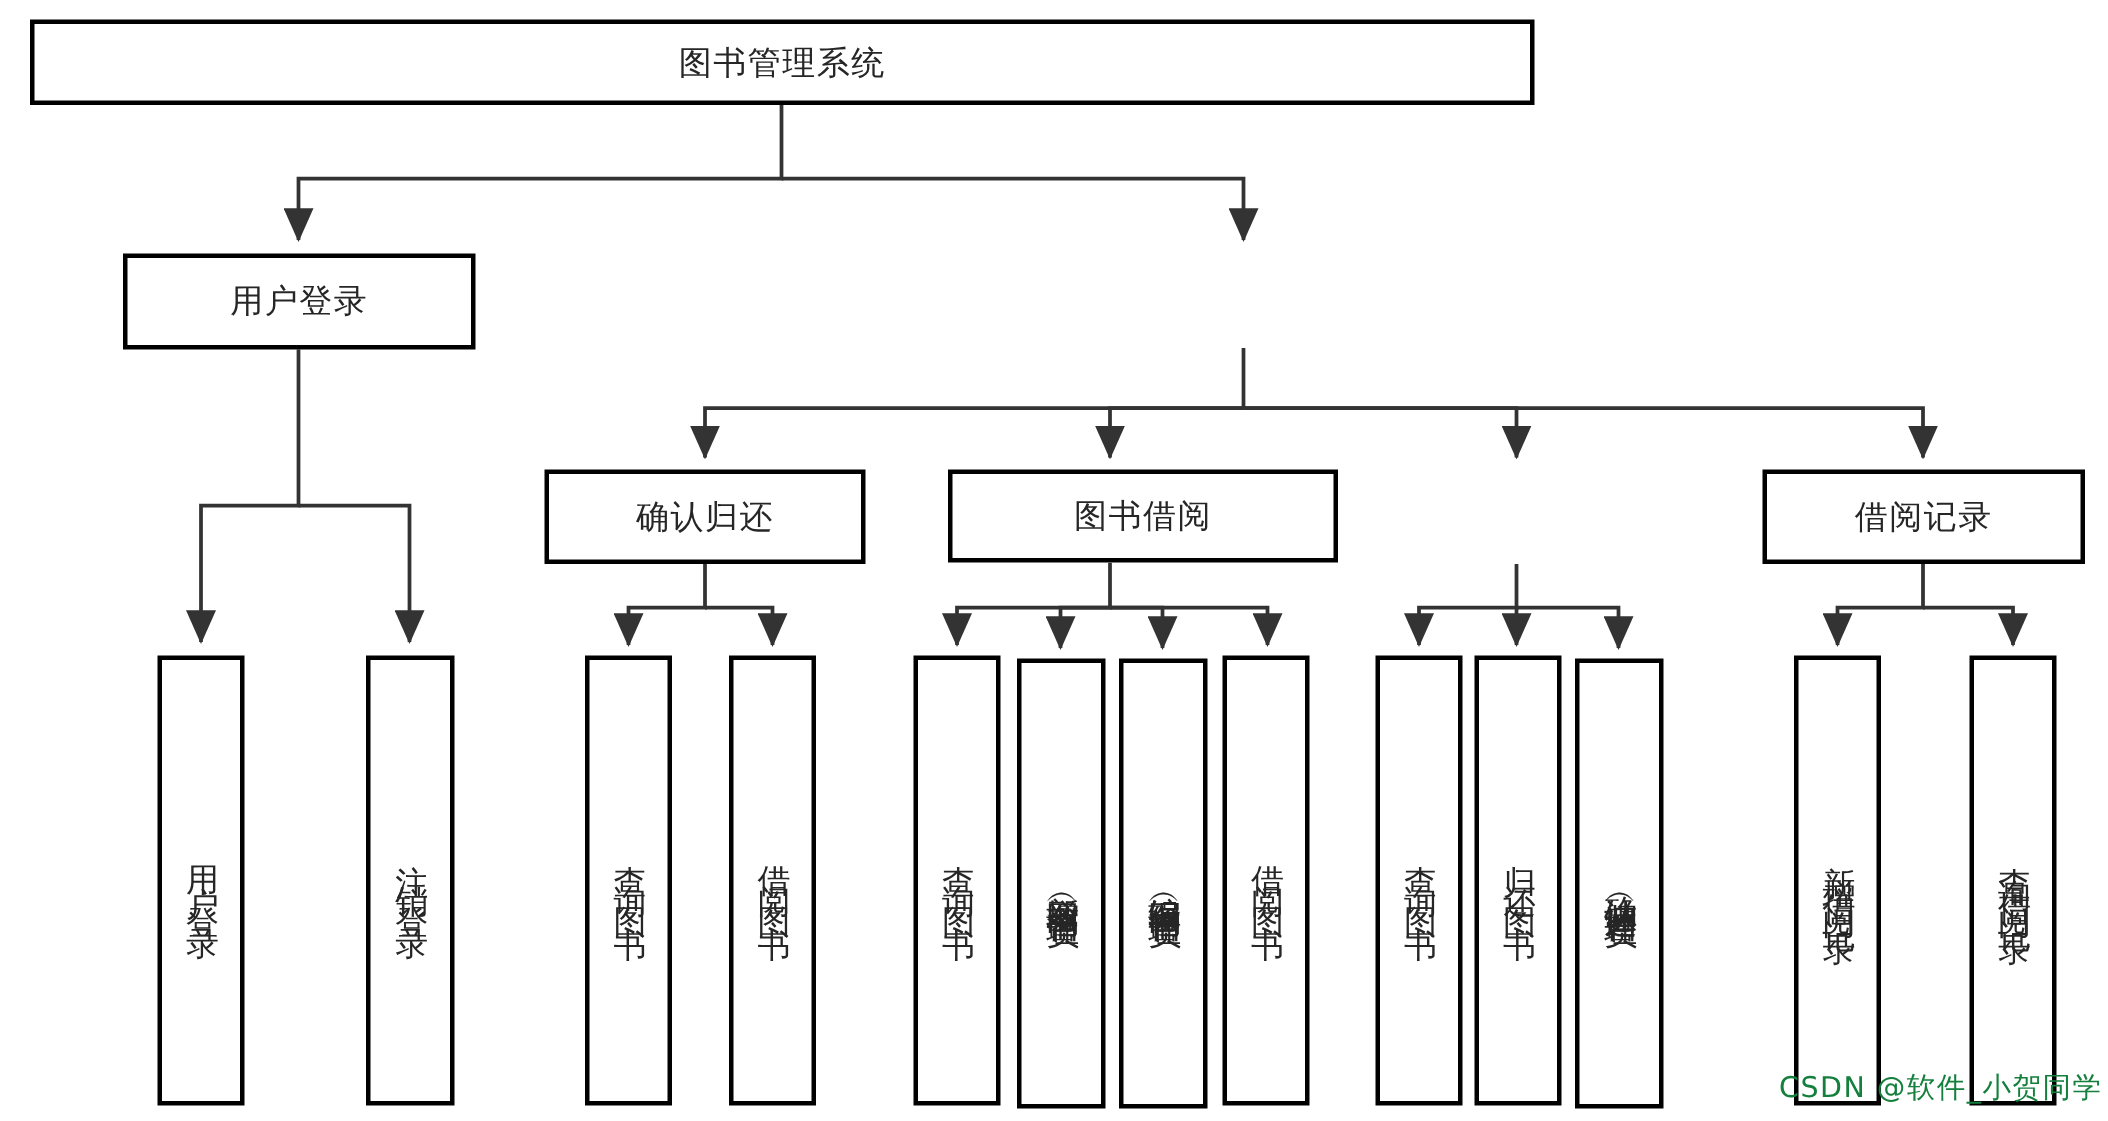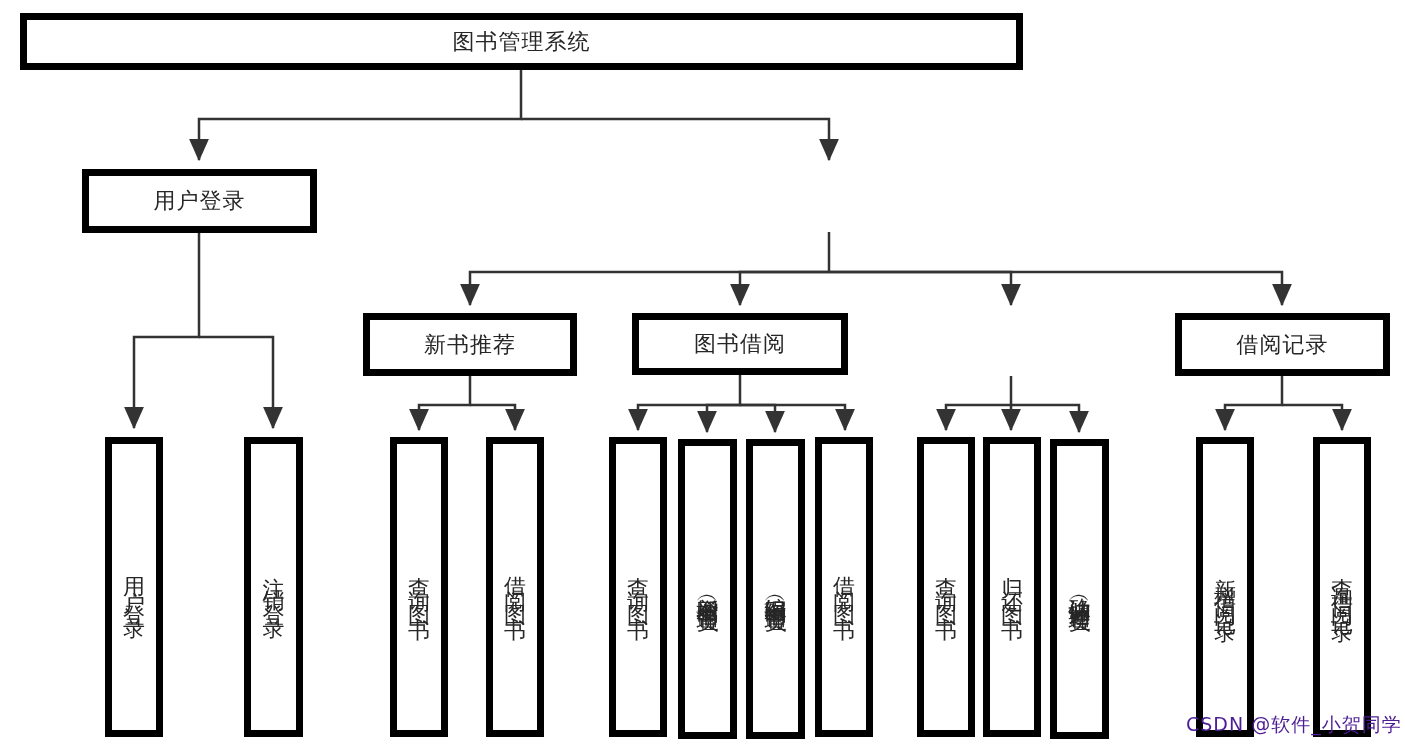--- a/index.html
+++ b/index.html
@@ -7,40 +7,40 @@
     position:relative;
     width:1405px;height:747px;
     background:#ffffff;
     font-family:"DejaVu Sans","Liberation Sans",sans-serif;
     overflow:hidden;
   }
   #wires{position:absolute;left:0;top:0;z-index:1;}
   .box{
     position:absolute;
     background:#ffffff;
-    border:7px solid #000000;
+    border:3px solid #000000;
     box-sizing:border-box;
     display:flex;align-items:center;justify-content:center;
     color:#262626;
     z-index:2;
   }
   .hbox{font-size:22px;letter-spacing:1px;}
   .vbox{z-index:2;}
   .v-label{
     writing-mode:vertical-rl;
     text-orientation:upright;
     font-size:22px;
     color:#262626;
     line-height:1;
   }
   .watermark{
     position:absolute;
     z-index:3;
     font-size:19px;
-    color:#4c1d95;
+    color:#15803d;
     letter-spacing:1px;
     white-space:nowrap;
   }
 </style>
 </head>
 <body>
 
 <div id="canvas">
 
   <svg id="wires" width="1405" height="747" viewBox="0 0 1405 747">
@@ -82,23 +82,23 @@
 
   <div class="box hbox" style="left:20px;top:13px;width:1003px;height:57px;">
     <span>图书管理系统</span>
   </div>
 
   <div class="box hbox" style="left:82px;top:169px;width:235px;height:64px;">
     <span>用户登录</span>
   </div>
 
   <div class="box hbox" style="left:363px;top:313px;width:214px;height:63px;">
-    <span>新书推荐</span>
+    <span>确认归还</span>
   </div>
-  <div class="box hbox" style="left:632px;top:313px;width:216px;height:62px;">
+  <div class="box hbox" style="left:632px;top:313px;width:260px;height:62px;">
     <span>图书借阅</span>
   </div>
   <div class="box hbox" style="left:1175px;top:313px;width:215px;height:63px;">
     <span>借阅记录</span>
   </div>
 
   <div class="box vbox" style="left:105px;top:437px;width:58px;height:300px;">
     <span class="v-label" style="letter-spacing: 14px;">用户登录</span>
   </div>
   <div class="box vbox" style="left:244px;top:437px;width:59px;height:300px;">

